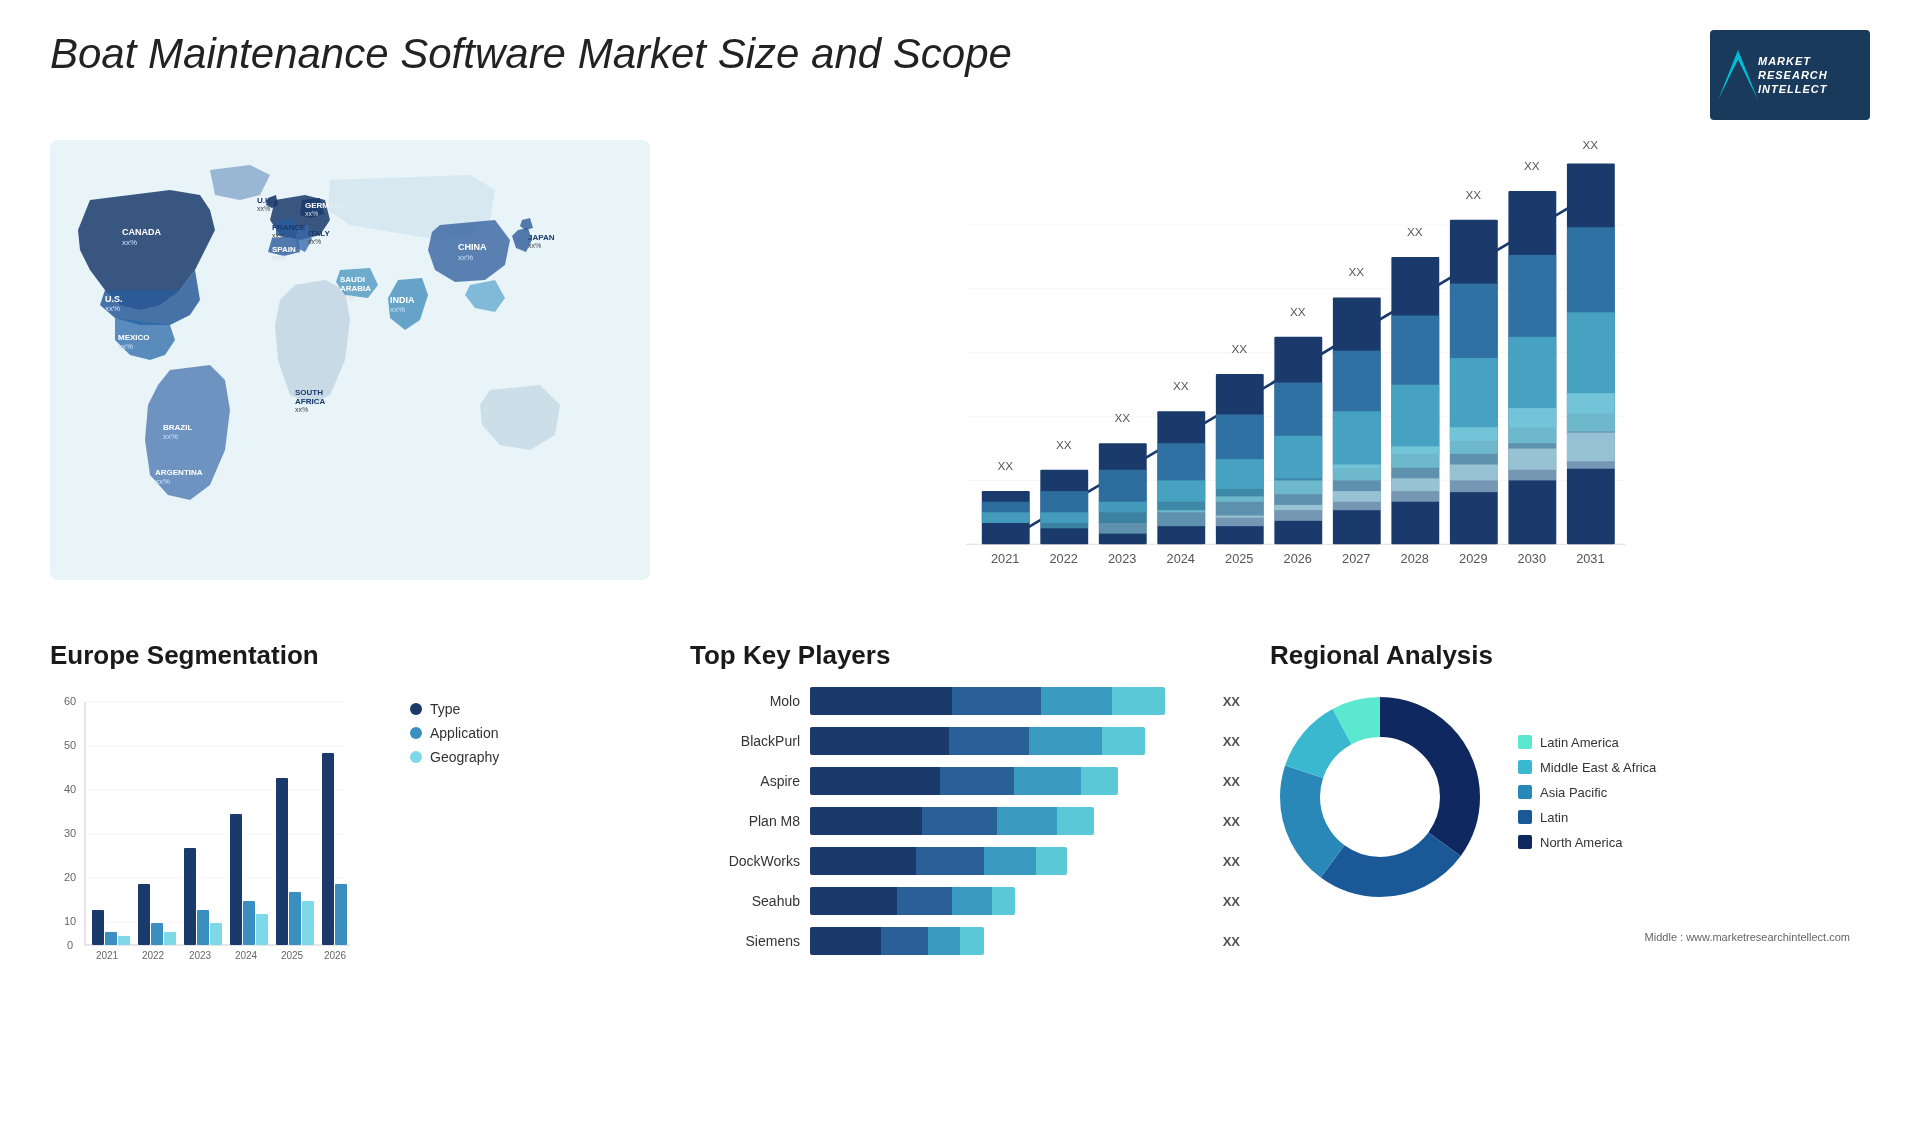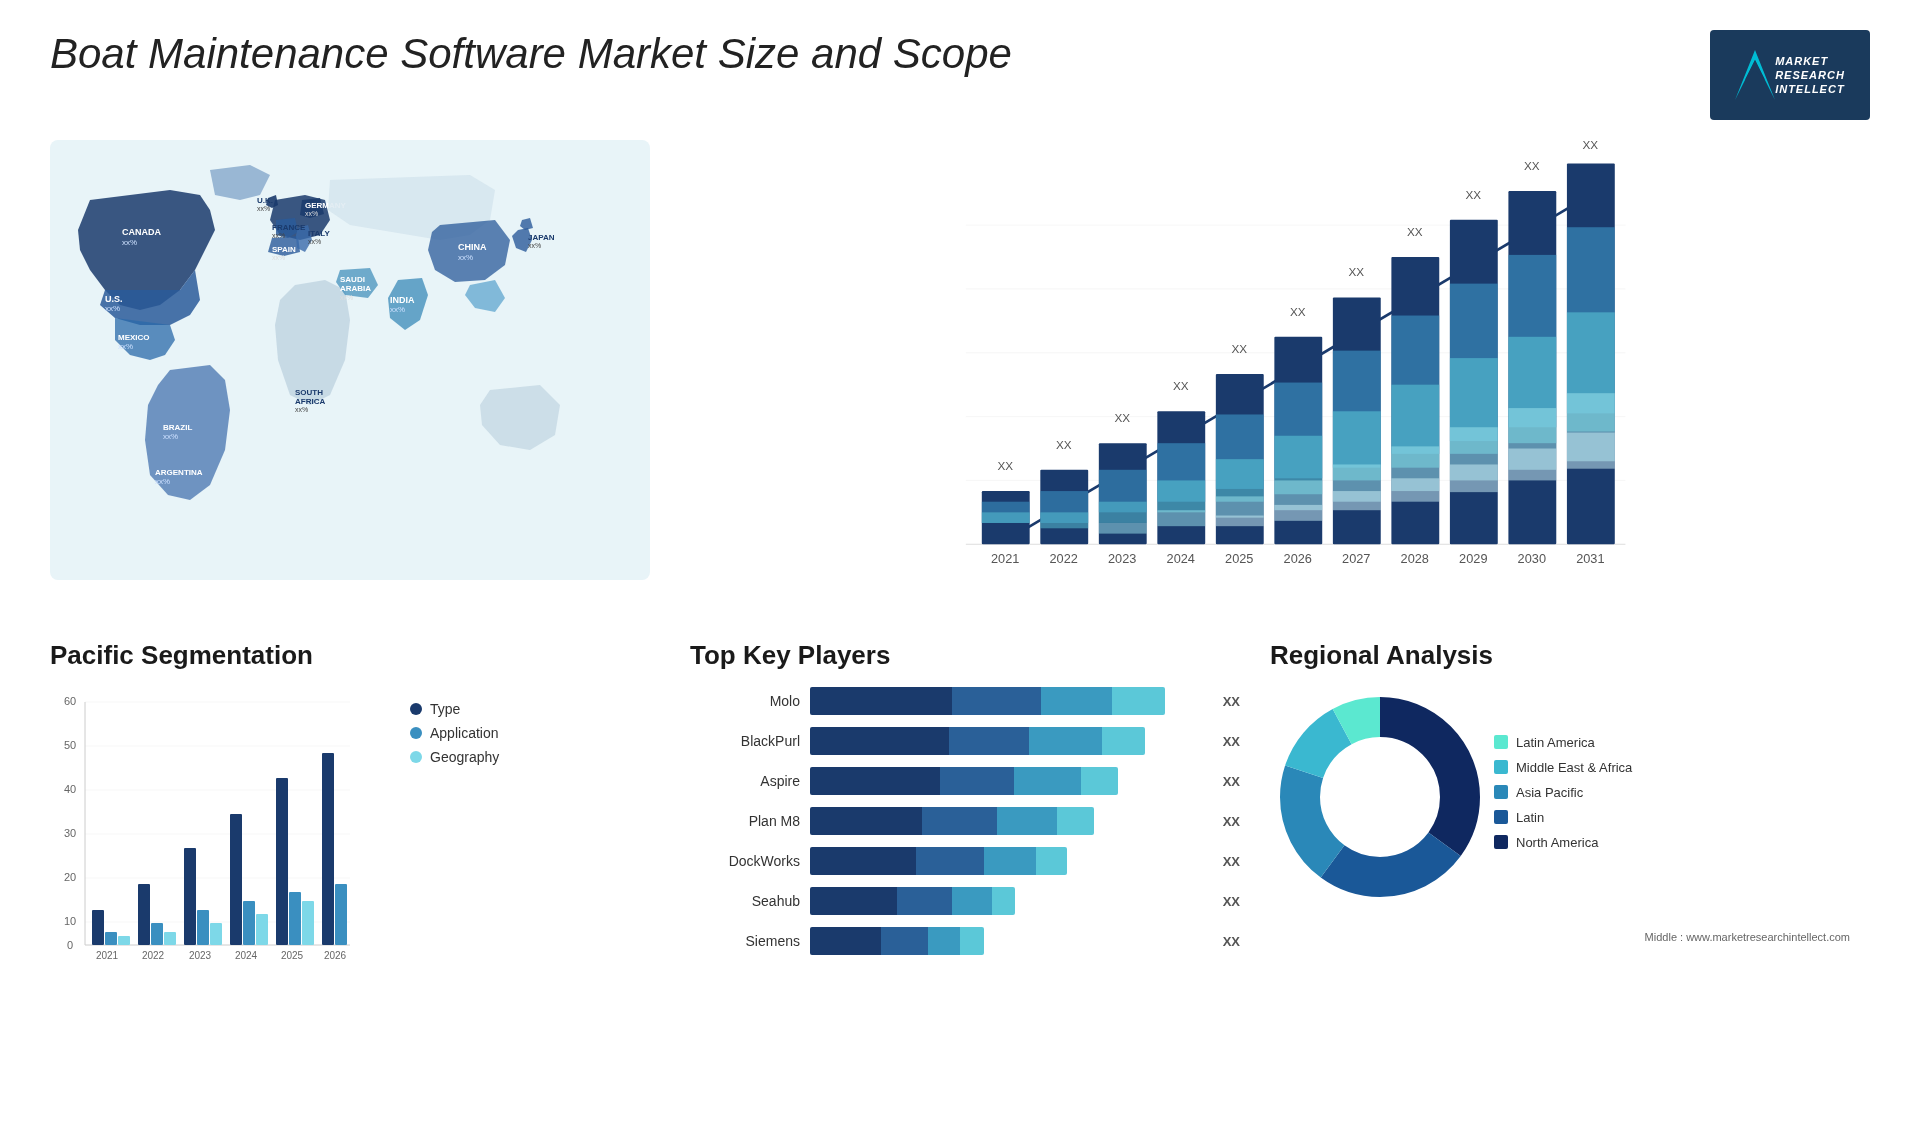--- a/index.html
+++ b/index.html
@@ -38,21 +38,20 @@
       flex-direction: column;
       align-items: center;
     }
 
     .logo-box {
       width: 160px;
       height: 90px;
       background: #1a3a5c;
       display: flex;
       align-items: center;
-      justify-content: center;
       border-radius: 4px;
       position: relative;
       padding: 8px;
     }
 
     .logo-text {
       display: flex;
       flex-direction: column;
       color: white;
       font-size: 11px;
@@ -161,21 +160,21 @@
       color: #555;
       font-weight: 600;
     }
 
     
     .regional-section {}
 
     .donut-area {
       display: flex;
       align-items: center;
-      gap: 4px;
+      gap: 28px;
     }
 
     .regional-legend {
       flex: 1;
     }
 
     .regional-legend-item {
       display: flex;
       align-items: center;
       gap: 8px;
@@ -413,21 +412,21 @@
         <text x="517" y="398" font-size="12" fill="#555" text-anchor="middle">2029</text>
         <text x="572" y="398" font-size="12" fill="#555" text-anchor="middle">2030</text>
         <text x="627" y="398" font-size="12" fill="#555" text-anchor="middle">2031</text>
       </svg>
     </div>
   </div>
 
   <div class="bottom-grid">
 
     <div class="segmentation-section">
-      <h2 class="section-title">Pacific Segmentation</h2>
+      <h2 class="section-title">Europe Segmentation</h2>
       <div style="display:flex; gap:20px;">
         <svg viewBox="0 0 320 280" width="320" height="280">
 
           <text x="20" y="18" font-size="11" fill="#666" text-anchor="middle">60</text>
           <text x="20" y="62" font-size="11" fill="#666" text-anchor="middle">50</text>
           <text x="20" y="106" font-size="11" fill="#666" text-anchor="middle">40</text>
           <text x="20" y="150" font-size="11" fill="#666" text-anchor="middle">30</text>
           <text x="20" y="194" font-size="11" fill="#666" text-anchor="middle">20</text>
           <text x="20" y="238" font-size="11" fill="#666" text-anchor="middle">10</text>
           <text x="20" y="262" font-size="11" fill="#666" text-anchor="middle">0</text>

